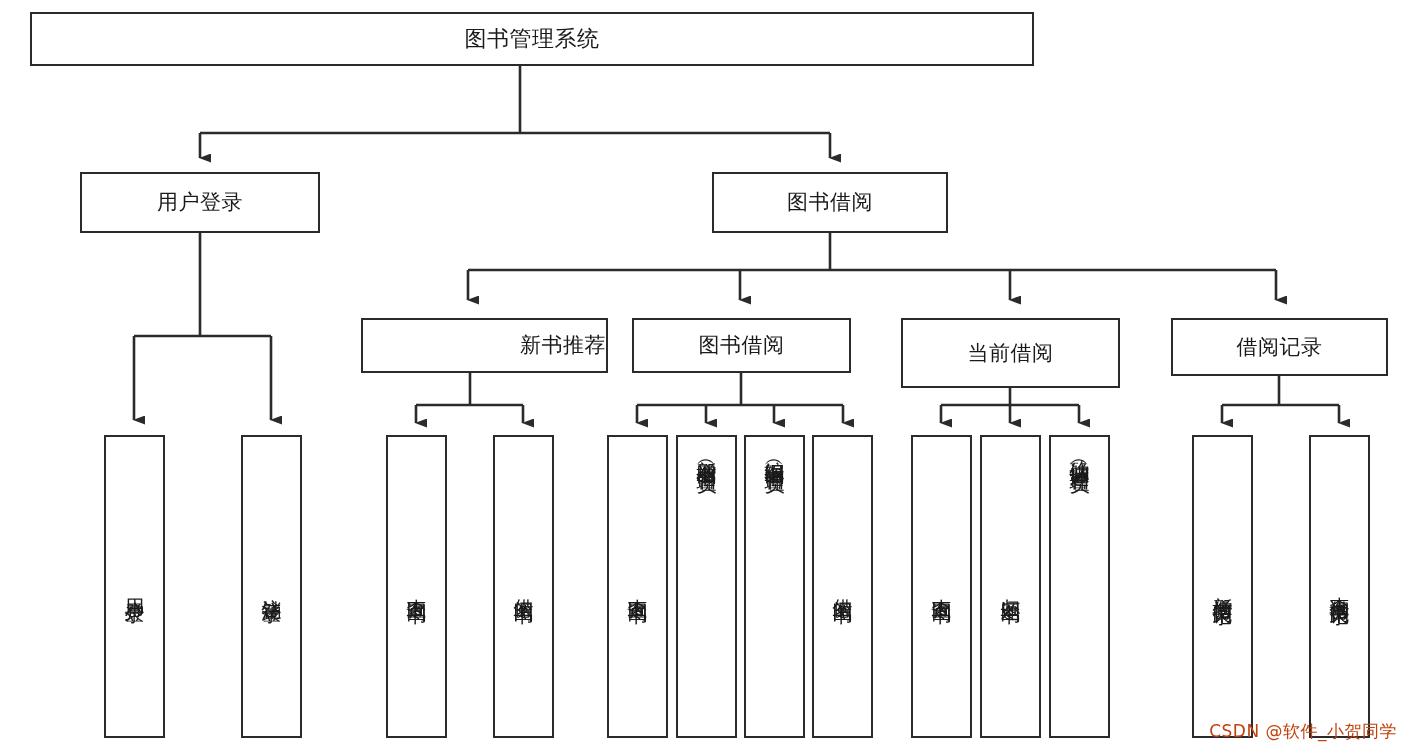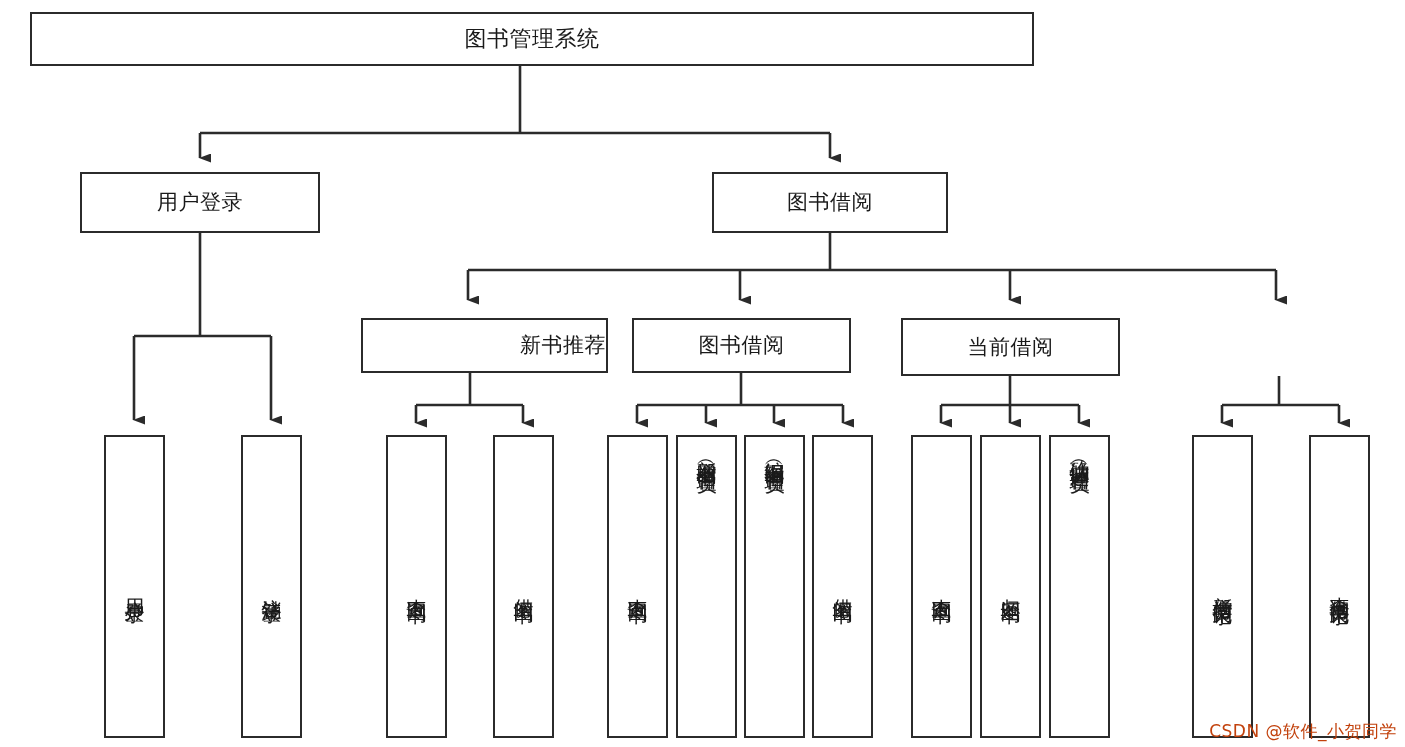--- a/index.html
+++ b/index.html
@@ -136,22 +136,25 @@
   <div class="node" style="left:712px; top:172px; width:236px; height:61px;">
     <span class="cap">图书借阅</span>
   </div>
 
   <div class="node" style="left:361px; top:318px; width:247px; height:55px;justify-content:flex-end;">
     <span class="cap">新书推荐</span>
   </div>
   <div class="node" style="left:632px; top:318px; width:219px; height:55px;">
     <span class="cap">图书借阅</span>
   </div>
-  <div class="node" style="left:901px; top:318px; width:219px; height:58px;">
+  <div class="node" style="left:901px; top:318px; width:219px; height:70px;">
     <span class="cap">当前借阅</span>
+  </div>
+  <div class="node" style="left:1171px; top:318px; width:217px; height:58px;">
+    <span class="cap">借阅记录</span>
   </div>
 
   <div class="node leaf midtext" style="left:104px; top:435px; width:61px; height:303px;">
     <span class="cap">用户登录</span>
   </div>
   <div class="node leaf midtext" style="left:241px; top:435px; width:61px; height:303px;">
     <span class="cap">注销登录</span>
   </div>
 
   <div class="node leaf midtext" style="left:386px; top:435px; width:61px; height:303px;">

